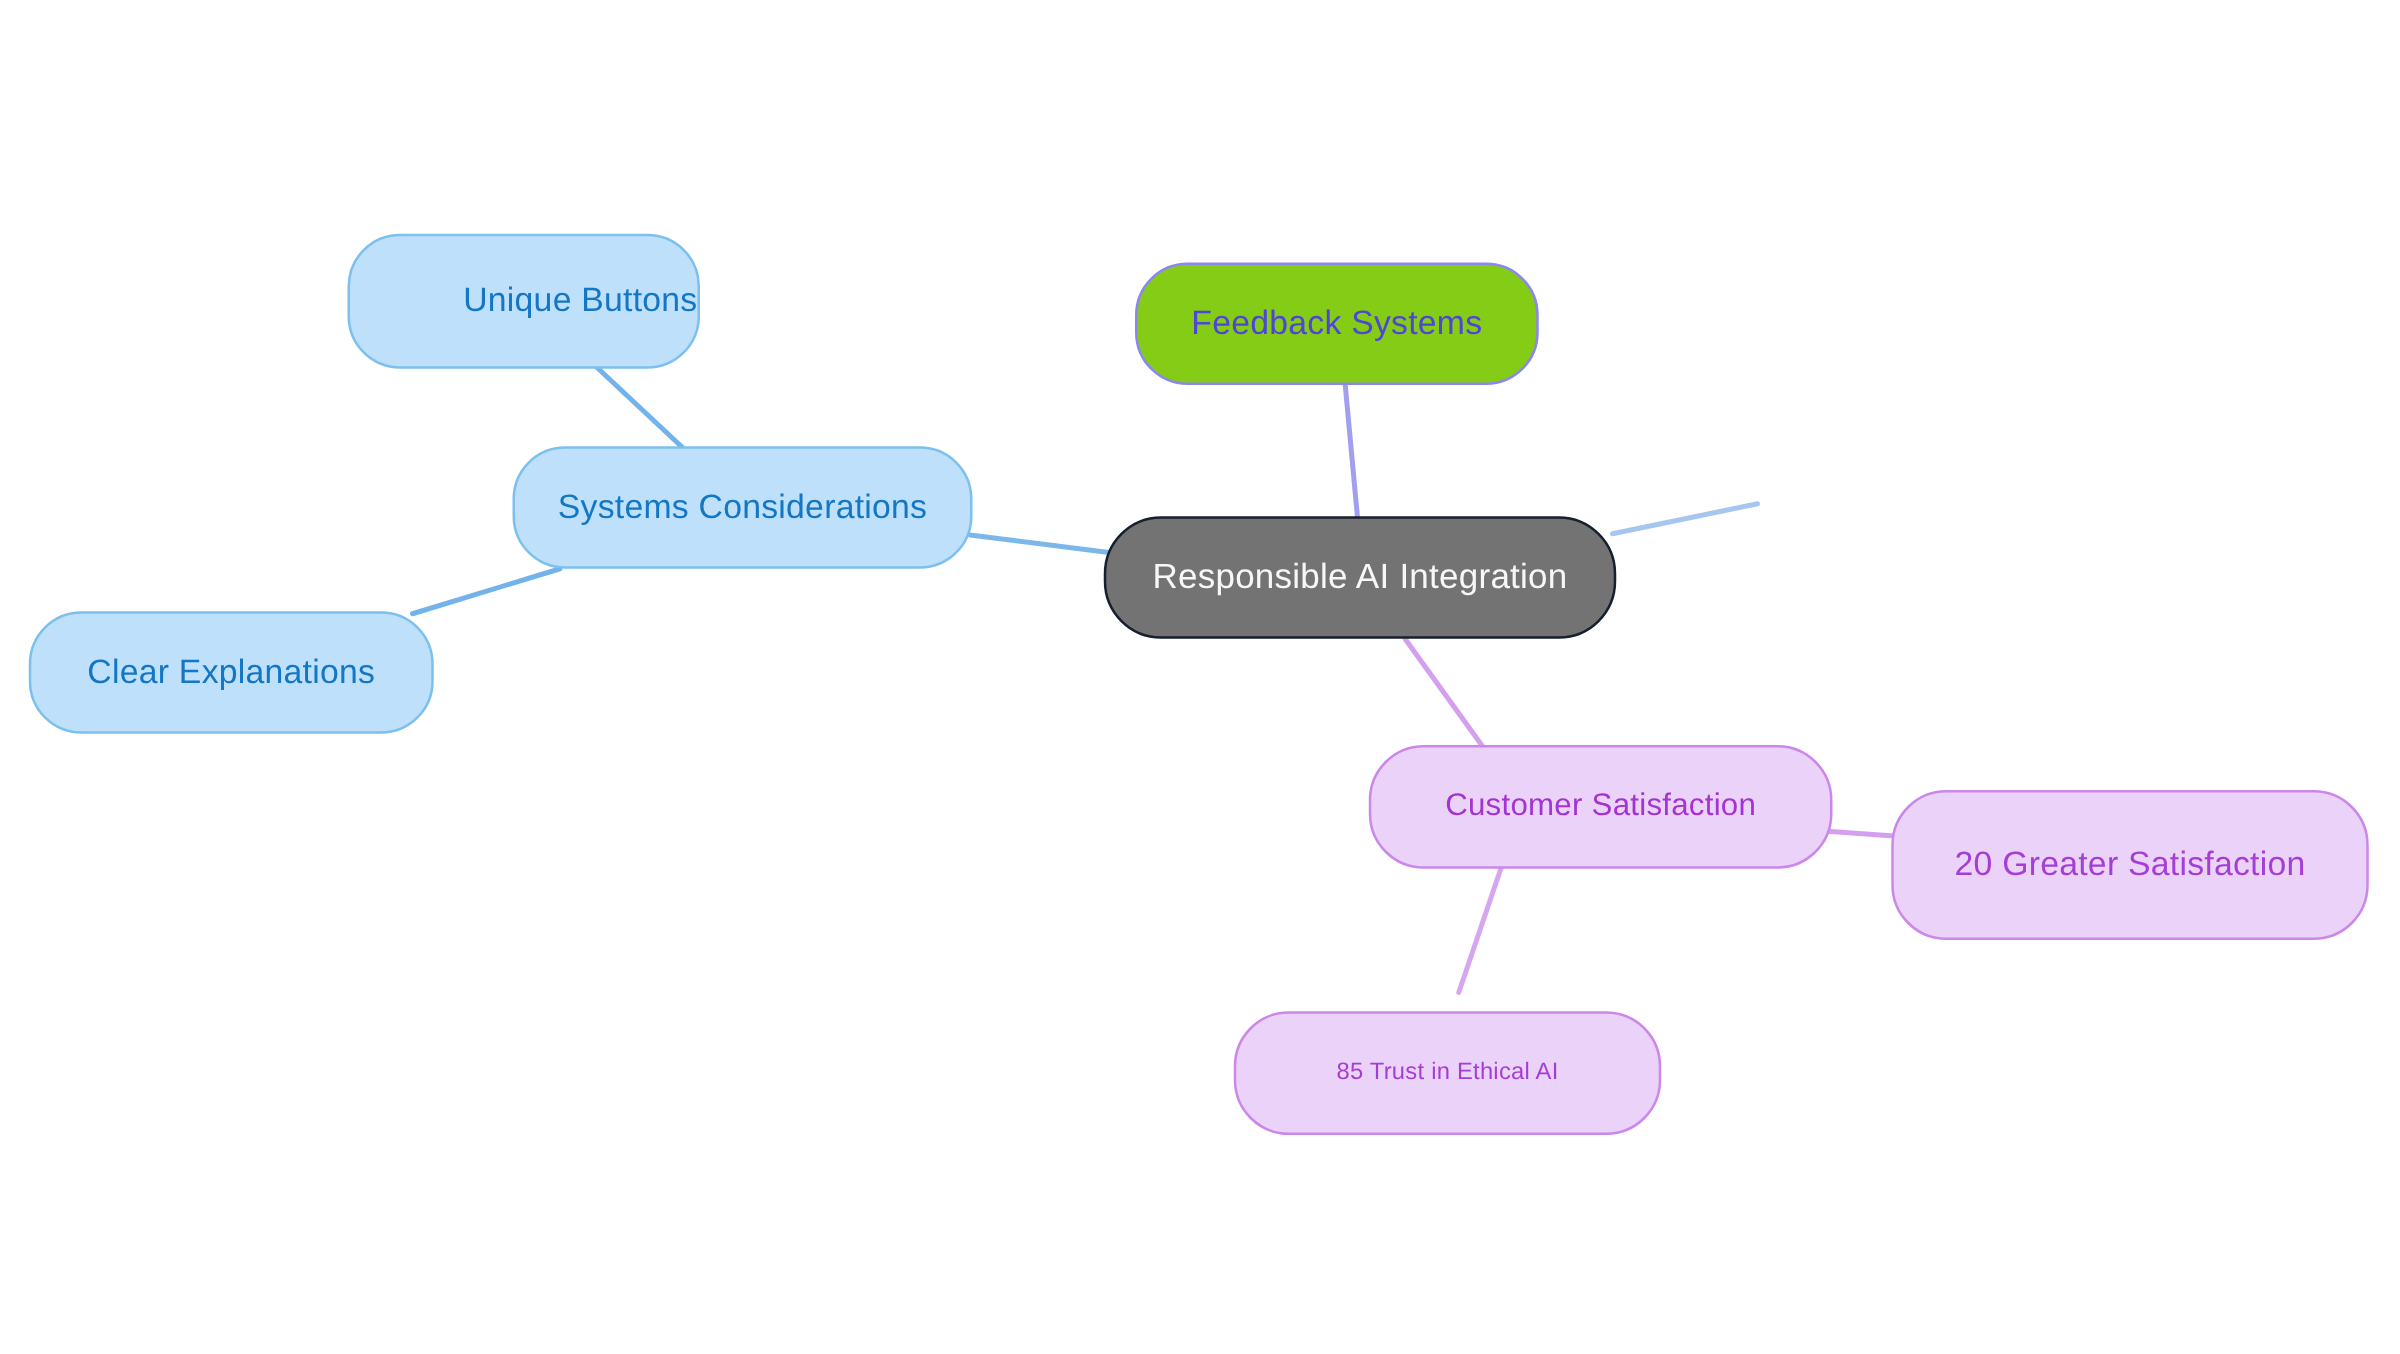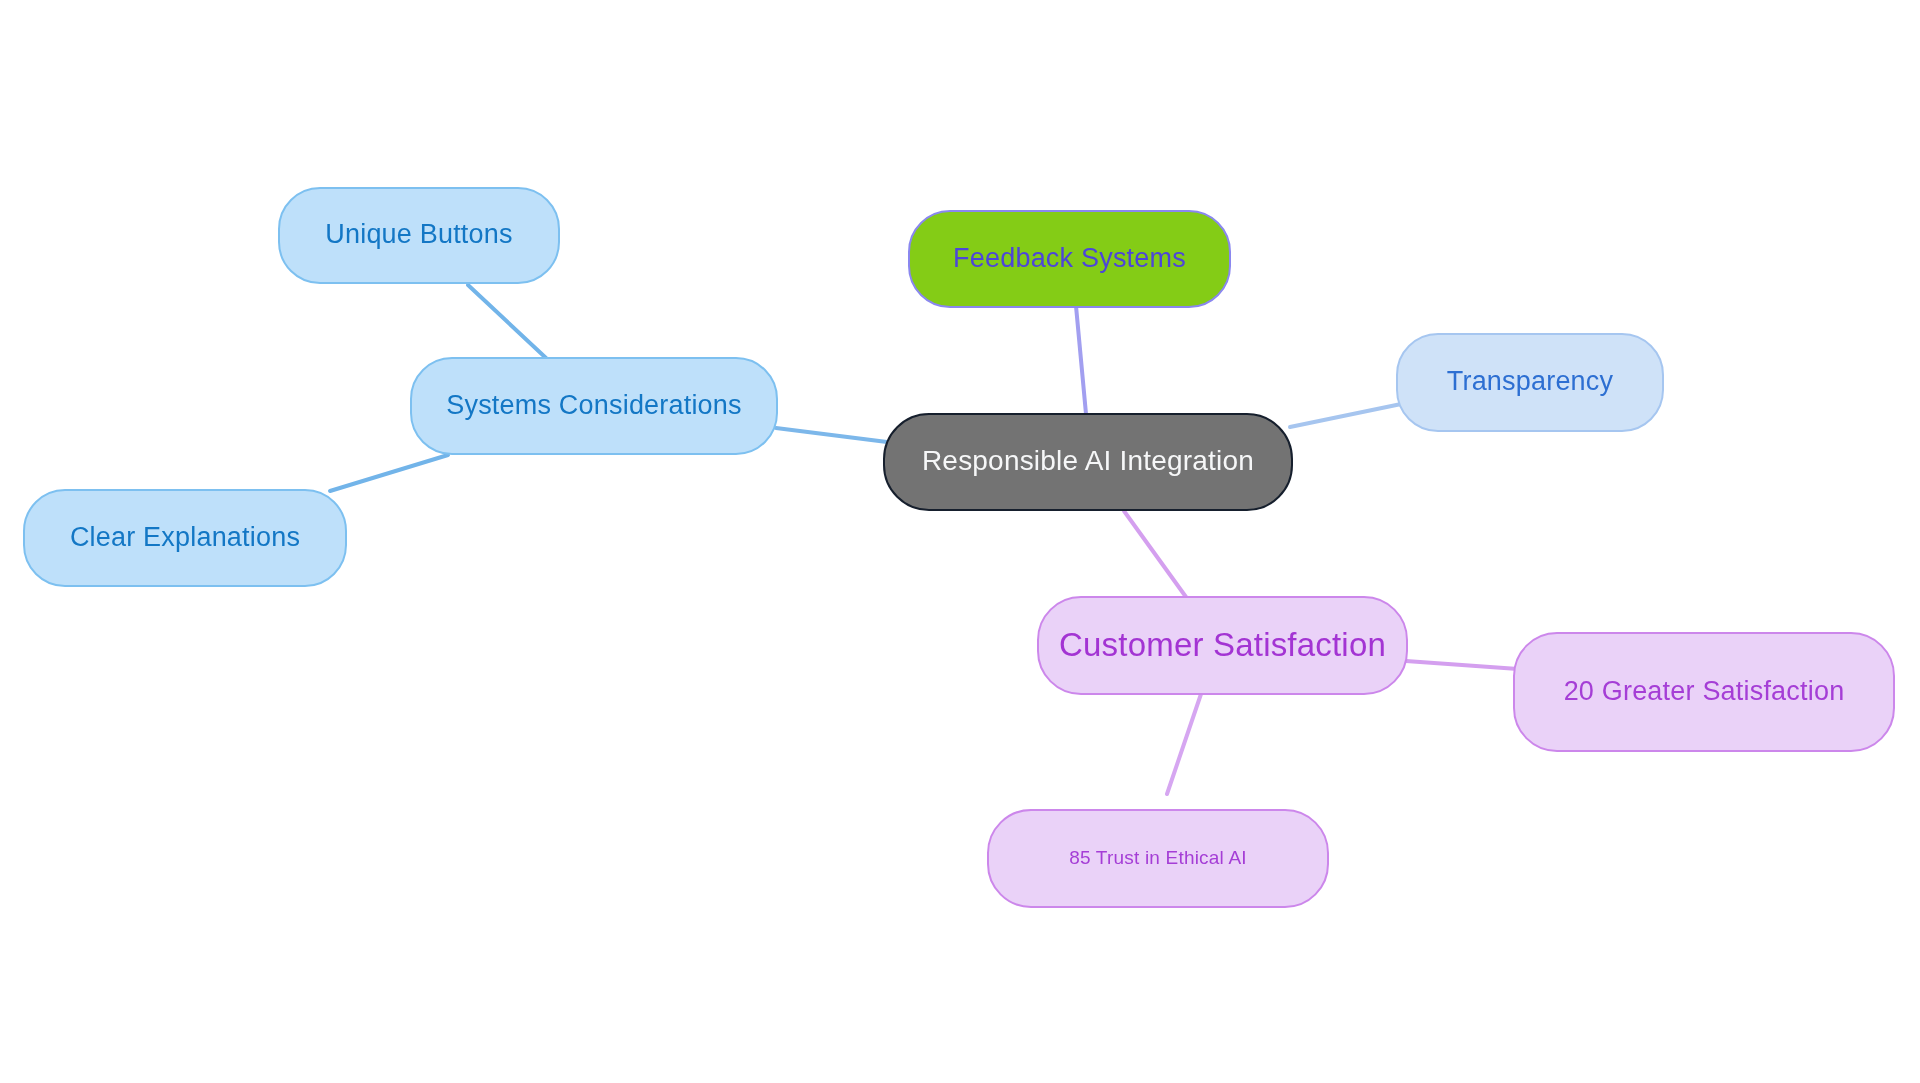--- a/index.html
+++ b/index.html
@@ -59,37 +59,34 @@
   </svg>
 
   <div class="node" style="left: 883px; top: 413px; width: 410px; height: 98px; border-radius: 46px; background: #737373; border-color: rgb(22, 31, 45); color: rgb(246, 247, 248); font-size: 28px;">
     <span class="node-label">Responsible AI Integration</span>
   </div>
 
   <div class="node" style="left: 410px; top: 357px; width: 368px; height: 98px; border-radius: 42px; background: rgb(190, 224, 250); border-color: rgb(125, 192, 240); color: rgb(19, 119, 197); font-size: 27px;">
     <span class="node-label">Systems Considerations</span>
   </div>
 
-  <div class="node" style="left: 278px; top: 187px; width: 282px; height: 97px; border-radius: 42px; background: rgb(190, 224, 250); border-color: rgb(125, 192, 240); color: rgb(19, 119, 197); font-size: 27px;">
+  <div class="node" style="left: 278px; top: 187px; width: 282px; height: 108px; border-radius: 42px; background: rgb(190, 224, 250); border-color: rgb(125, 192, 240); color: rgb(19, 119, 197); font-size: 27px; justify-content: flex-end;">
     <span class="node-label">Unique Buttons</span>
   </div>
 
   <div class="node" style="left: 23px; top: 489px; width: 324px; height: 98px; border-radius: 42px; background: rgb(190, 224, 250); border-color: rgb(125, 192, 240); color: rgb(19, 119, 197); font-size: 27px;">
     <span class="node-label">Clear Explanations</span>
   </div>
 
   <div class="node" style="left: 908px; top: 210px; width: 323px; height: 98px; border-radius: 42px; background: #84cc16; border-color: rgb(138, 135, 239); color: rgb(77, 70, 217); font-size: 27px;">
     <span class="node-label">Feedback Systems</span>
   </div>
 
-  <div class="node" style="left: 1396px; top: 333px; width: 268px; height: 99px; border-radius: 42px; background: rgb(207, 226, 248); border-color: rgb(166, 198, 240); color: rgb(45, 111, 210); font-size: 27px;">
-    <span class="node-label">Transparency</span>
-  </div>
 
-  <div class="node" style="left: 1037px; top: 596px; width: 371px; height: 99px; border-radius: 44px; background: rgb(234, 210, 248); border-color: rgb(204, 135, 235); color: rgb(163, 52, 211); font-size: 33px;">
+  <div class="node" style="left: 1095px; top: 596px; width: 371px; height: 99px; border-radius: 44px; background: rgb(234, 210, 248); border-color: rgb(204, 135, 235); color: rgb(163, 52, 211); font-size: 25px;">
     <span class="node-label">Customer Satisfaction</span>
   </div>
 
   <div class="node" style="left: 1513px; top: 632px; width: 382px; height: 120px; border-radius: 44px; background: rgb(234, 210, 248); border-color: rgb(204, 135, 235); color: rgb(165, 62, 214); font-size: 27px;">
     <span class="node-label">20 Greater Satisfaction</span>
   </div>
 
   <div class="node" style="left: 987px; top: 793px; width: 342px; height: 99px; border-radius: 44px; background: rgb(234, 210, 248); border-color: rgb(204, 135, 235); color: rgb(165, 62, 214); font-size: 19px; margin-top: 16px;">
     <span class="node-label">85 Trust in Ethical AI</span>
   </div>

